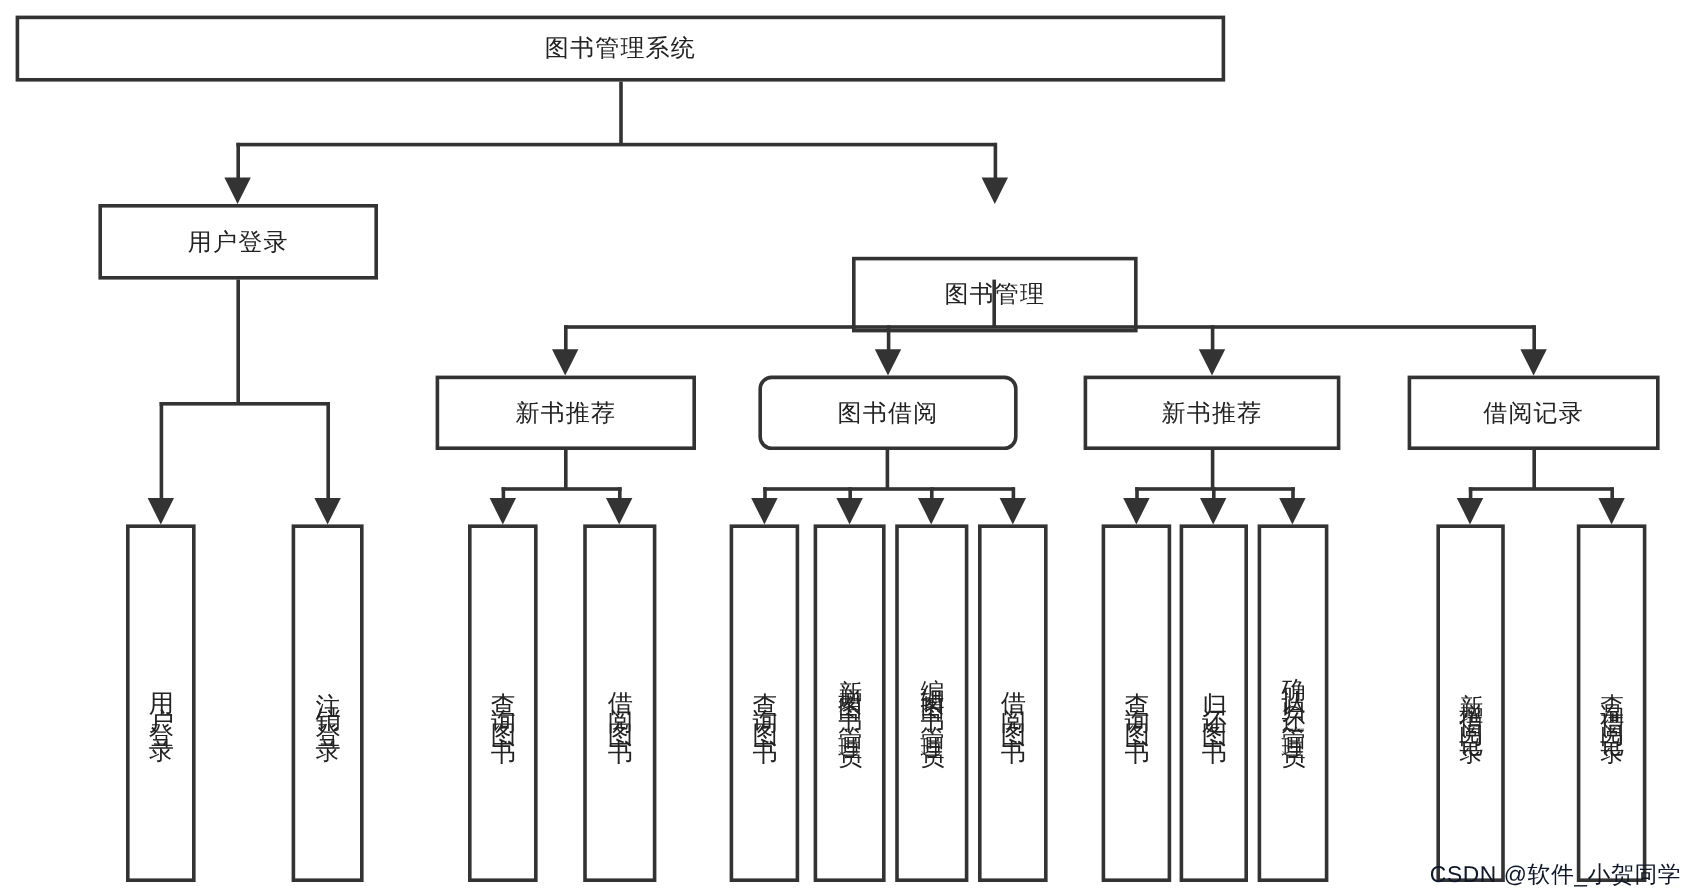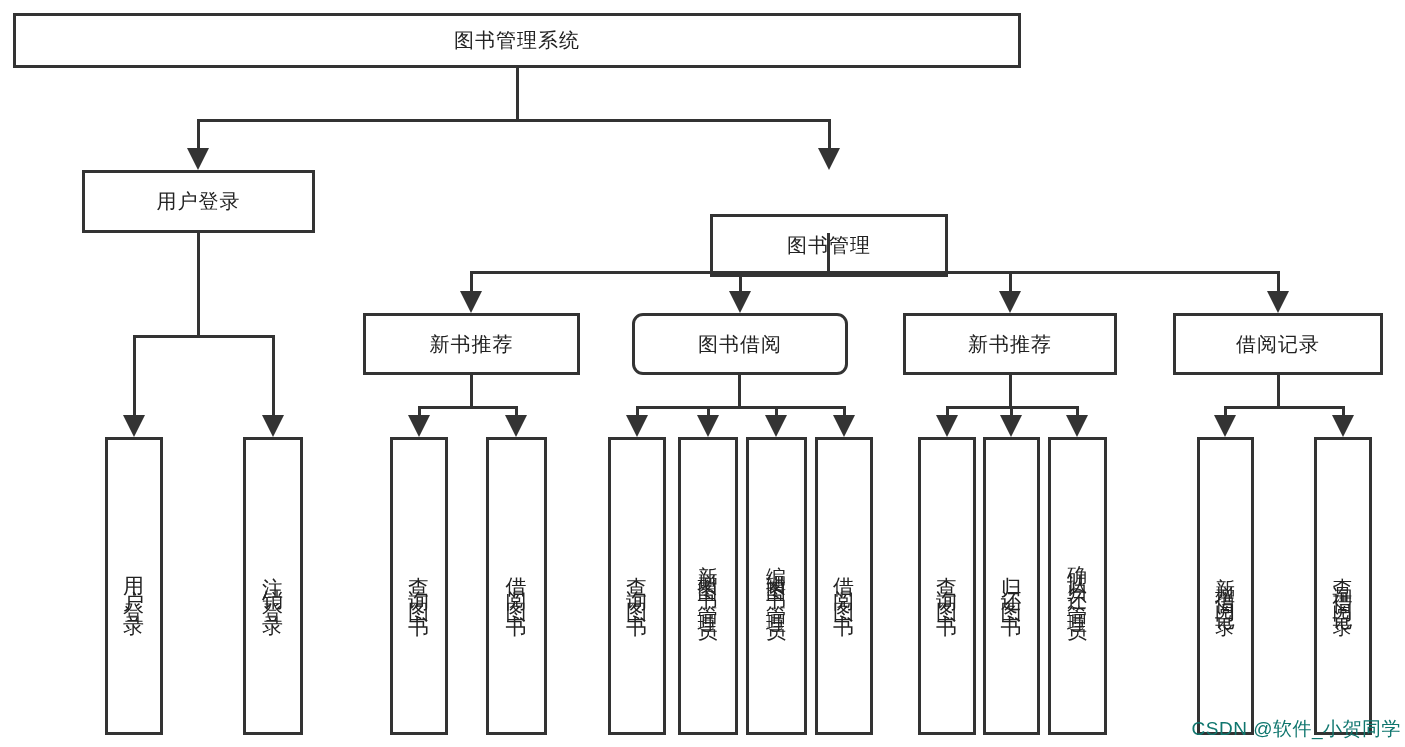--- a/index.html
+++ b/index.html
@@ -22,21 +22,21 @@
   .ln { position:absolute; background:#333333; }
   .vl { width:3px; }
   .hl { height:3px; }
   .tri {
     position:absolute; width:0; height:0;
     border-left:11px solid transparent; border-right:11px solid transparent;
     border-top:22px solid #333333;
   }
   .watermark {
     position:absolute; right:4px; bottom:5px;
-    font-size:19px; color:#0f766e; letter-spacing:0.5px; white-space:nowrap;
+    font-size:19px; color:#0f172a; letter-spacing:0.5px; white-space:nowrap;
   }
 </style>
 </head>
 <body>
 
 <div class="canvas">
 
   <div class="box" style="left:13px;top:13px;width:1008px;height:55px;">
     <span class="h-label">图书管理系统</span>
   </div>

